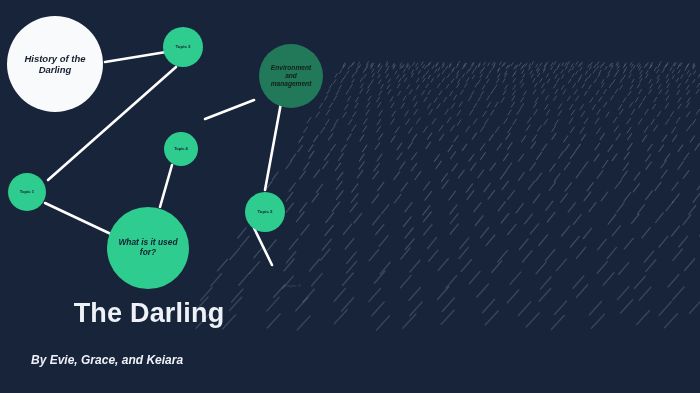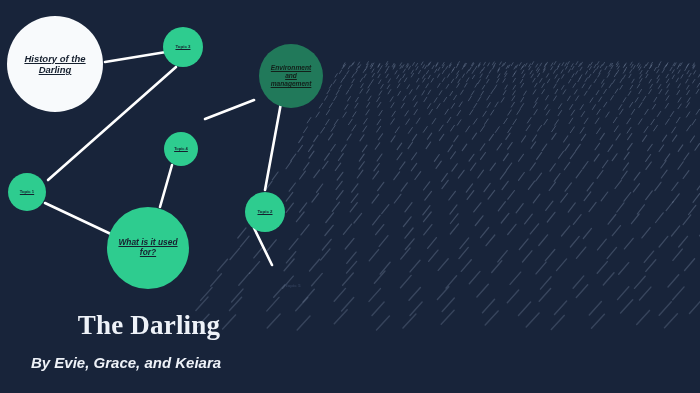--- a/index.html
+++ b/index.html
@@ -40,21 +40,20 @@
   
   .node {
     position: absolute;
     border-radius: 50%;
     display: flex;
     align-items: center;
     justify-content: center;
     text-align: center;
     box-sizing: border-box;
     line-height: 1.18;
-    text-decoration: underline;
   }
   .node-label {
     display: block;
     padding: 0 6px;
     white-space: pre-line;
   }
   .node.white {
     background: #f8fafc;
     color: #16202f;
     font-style: italic;
@@ -92,30 +91,29 @@
     left: 26px;
     top: 298px;
     width: 246px;
     text-align: center;
   }
   #main-title {
     color: #eef2f8;
     font-size: 27px;
     font-weight: bold;
     line-height: 1.17;
-    margin: 12px;
+    margin: 0;
     letter-spacing: 0.2px;
-    font-family: Liberation Serif, serif;
   }
   #byline {
     color: #eef2f8;
-    font-size: 15px;
+    font-size: 12px;
     font-style: italic;
     font-weight: bold;
-    margin-top: 1px;
+    margin-top: 23px;
     text-align: left;
     padding-left: 5px;
   }
 </style>
 </head>
 <body>
 
 <div id="stage">
 
   <svg id="hatch-layer" viewBox="0 0 700 393" width="700" height="393">

